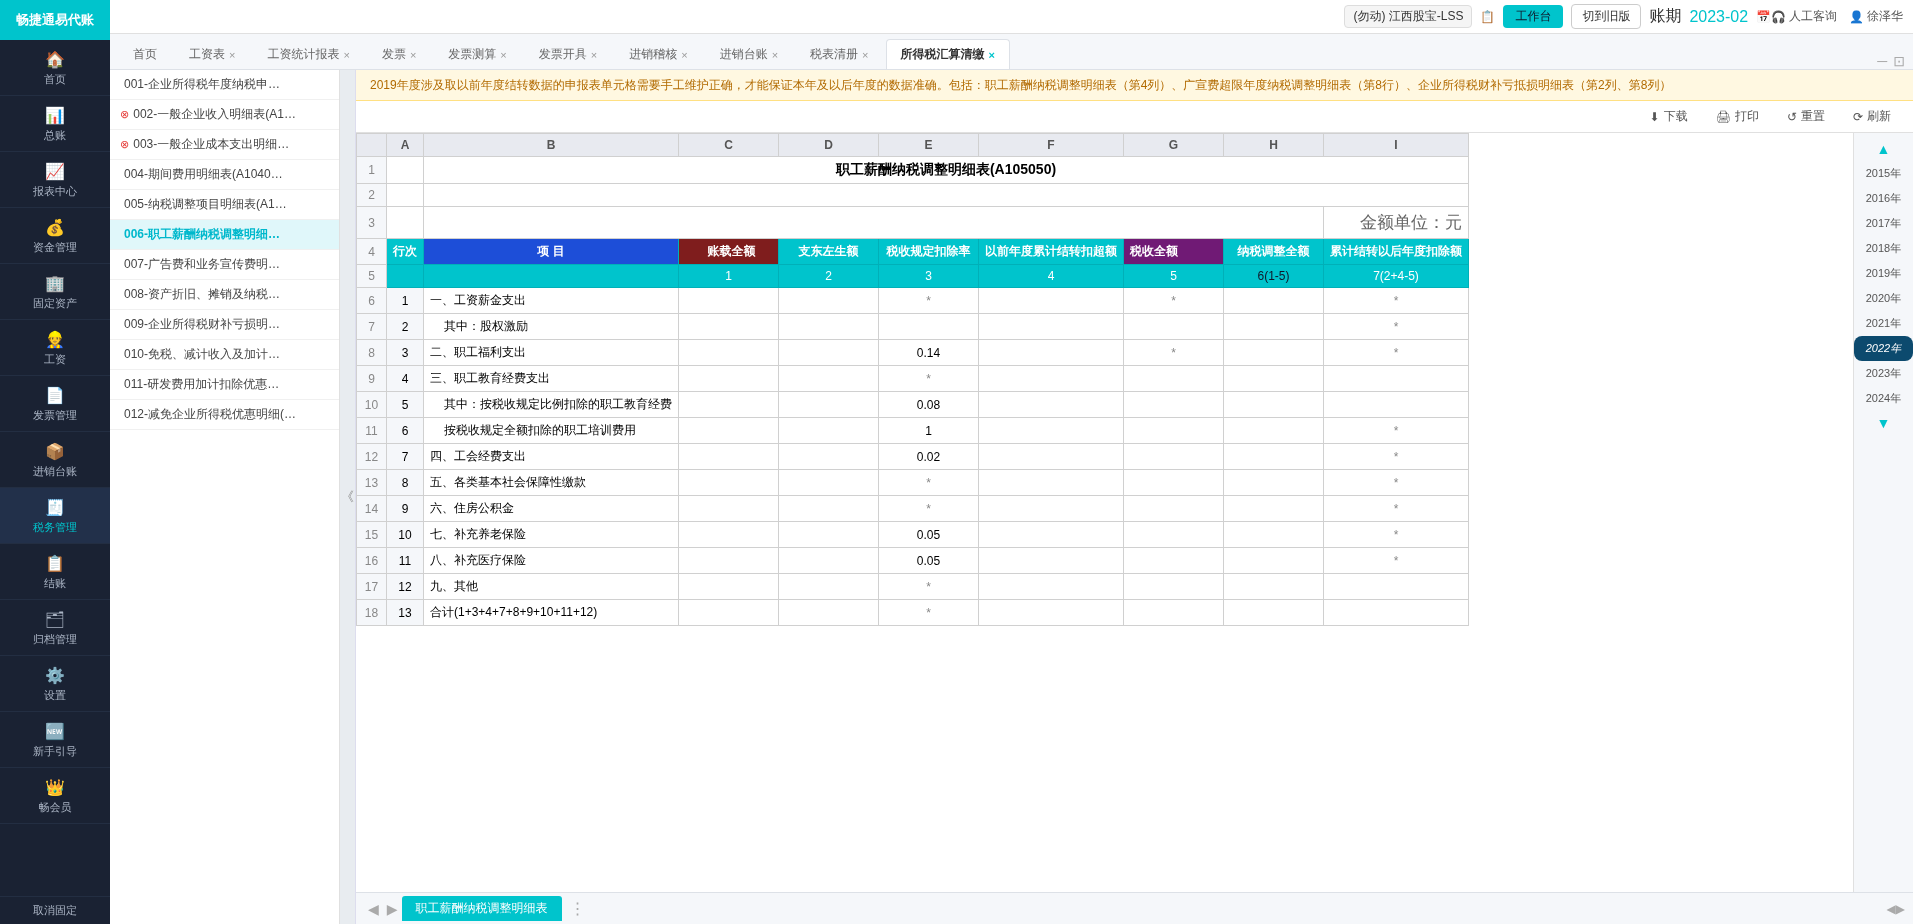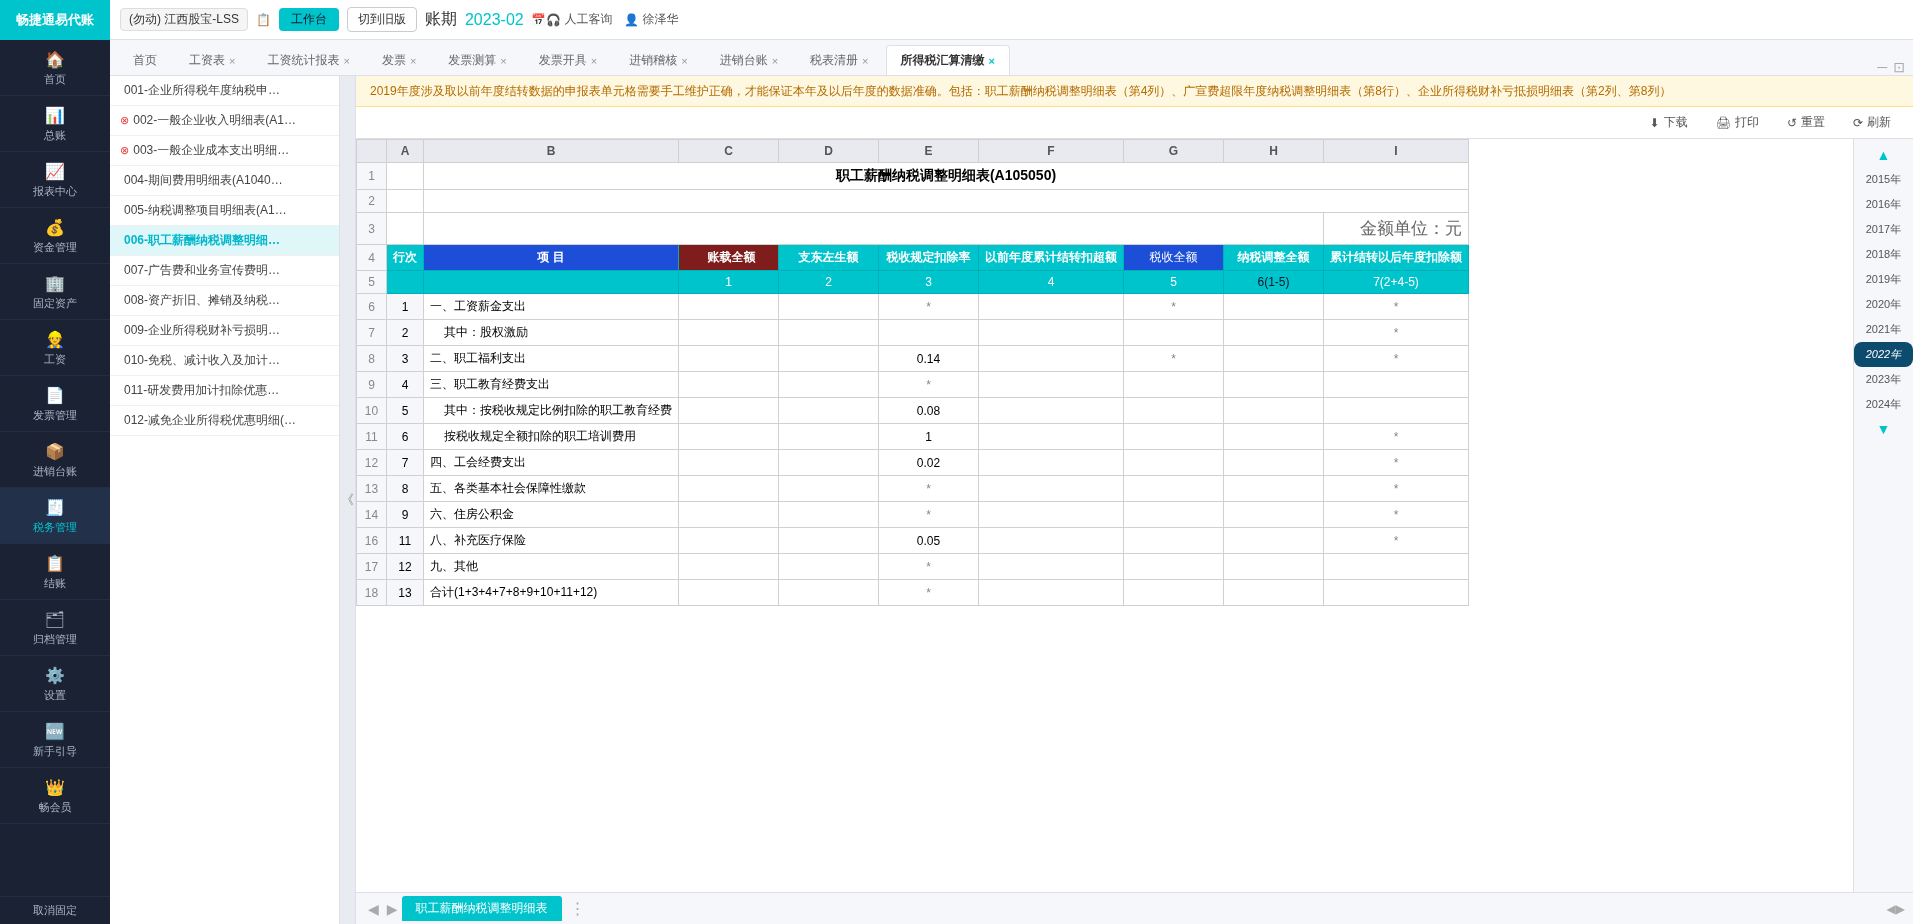--- a/index.html
+++ b/index.html
@@ -18,21 +18,21 @@
     .sidebar-item.active { background: #22304a; color: #00c4cc; }
     .sidebar-item .si-icon { font-size: 16px; margin-bottom: 3px; }
     .sidebar-item .si-label { font-size: 11px; }
     .sidebar-bottom { margin-top: auto; border-top: 1px solid #232e42; padding: 6px; color: #aab4c4; text-align: center; cursor: pointer; font-size: 11px; }
 
     
     #main { flex: 1; display: flex; flex-direction: column; height: 100%; overflow: hidden; }
 
     
     #topbar {
-      height: 40px; background: #fff; display: flex; align-items: center; padding: 8px 10px; border-bottom: 1px solid #e0e0e0; justify-content: flex-start; flex-shrink: 0;
+      height: 34px; background: #fff; display: flex; align-items: center; padding: 8px 10px; border-bottom: 1px solid #e0e0e0; justify-content: flex-end; flex-shrink: 0;
     }
     .topbar-left { display: flex; align-items: center; gap: 8px; }
     .topbar-company { font-size: 12px; color: #333; background: #f5f5f5; border: 1px solid #ddd; border-radius: 4px; padding: 2px 8px; }
     .topbar-btn { background: #00c4cc; color: #0f172a; border: none; border-radius: 4px; padding: 3px 12px; cursor: pointer; font-size: 12px; }
     .topbar-btn-outline { background: #fff; color: #333; border: 1px solid #ccc; border-radius: 4px; padding: 3px 10px; cursor: pointer; font-size: 12px; }
     .topbar-right { display: flex; align-items: center; gap: 12px; color: #555; }
 
     
     #tabbar {
       height: 36px; background: #f5f7fa; border-bottom: 1px solid #dde1e7; display: flex; align-items: flex-end; padding: 0 8px; flex-shrink: 0; overflow-x: auto;
@@ -354,21 +354,21 @@
               </tr>
 
               <tr>
                 <td class="row-num">4</td>
                 <td style="background:#00c4cc; color:#fff; text-align:center; font-weight:bold; border-color:#00b0b8;">行次</td>
                 <td style="background:#1d4ed8; color:#fff; text-align:center; font-weight:bold; border-color:#00b0b8;">项 目</td>
                 <td style="background:#7f1d1d; color:#fff; text-align:center; font-weight:bold; border-color:#00b0b8;padding-left:12px;">账载全额</td>
                 <td style="background:#00c4cc; color:#fff; text-align:center; font-weight:bold; border-color:#00b0b8;">支东左生额</td>
                 <td style="background:#00c4cc; color:#fff; text-align:center; font-weight:bold; border-color:#00b0b8;">税收规定扣除率</td>
                 <td style="background:#00c4cc; color:#fff; text-align:center; font-weight:bold; border-color:#00b0b8;margin-left:12px;">以前年度累计结转扣超额</td>
-                <td style="background:#1d4ed8; color:#fff; text-align:center; font-weight:normal; border-color:#00b0b8;">税收全额</td>
+                <td style="background:#701a75; color:#fff; text-align:left; font-weight:bold; border-color:#00b0b8;">税收全额</td>
                 <td style="background:#00c4cc; color:#fff; text-align:center; font-weight:bold; border-color:#00b0b8;">纳税调整全额</td>
                 <td style="background:#00c4cc; color:#fff; text-align:center; font-weight:bold; border-color:#00b0b8;">累计结转以后年度扣除额</td>
               </tr>
 
               <tr>
                 <td class="row-num">5</td>
                 <td style="background:#00c4cc; color:#fff; text-align:center; border-color:#00b0b8;"></td>
                 <td style="background:#00c4cc; color:#fff; text-align:center; border-color:#00b0b8;"></td>
                 <td style="background:#00c4cc; color:#fff; text-align:center; border-color:#00b0b8;">1</td>
                 <td style="background:#00c4cc; color:#fff; text-align:center; border-color:#00b0b8;">2</td>
@@ -475,20 +475,32 @@
                 <td></td>
                 <td style="text-align:center; color:#888;">*</td>
               </tr>
               <tr class="data-row">
                 <td class="row-num">14</td>
                 <td style="text-align:center; background:#f5f7fa;">9</td>
                 <td>六、住房公积金</td>
                 <td></td>
                 <td></td>
                 <td style="text-align:center; color:#888;">*</td>
+                <td></td>
+                <td></td>
+                <td></td>
+                <td style="text-align:center; color:#888;">*</td>
+              </tr>
+              <tr class="data-row">
+                <td class="row-num">15</td>
+                <td style="text-align:center; background:#f5f7fa;">10</td>
+                <td>七、补充养老保险</td>
+                <td></td>
+                <td></td>
+                <td style="text-align:center;">0.05</td>
                 <td></td>
                 <td></td>
                 <td></td>
                 <td style="text-align:center; color:#888;">*</td>
               </tr>
               <tr class="data-row">
                 <td class="row-num">16</td>
                 <td style="text-align:center; background:#f5f7fa;">11</td>
                 <td>八、补充医疗保险</td>
                 <td></td>

